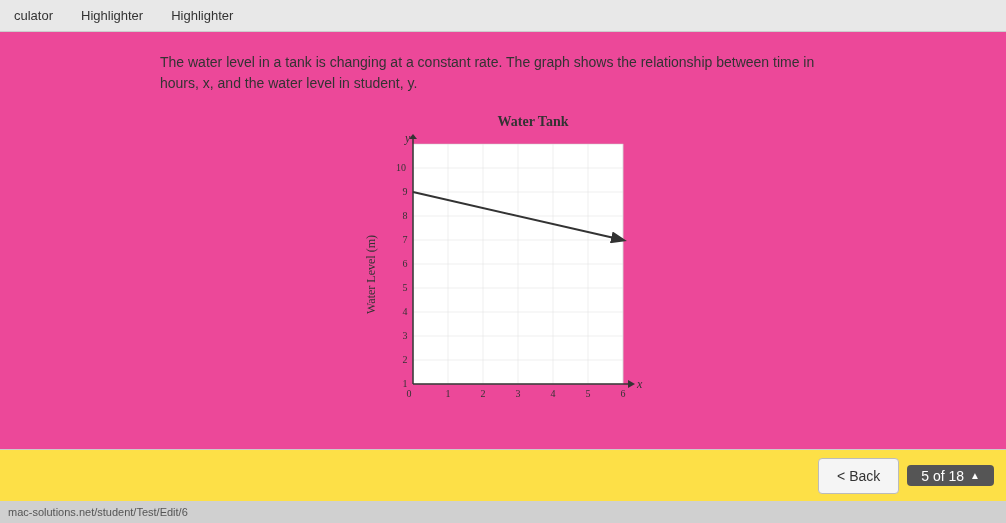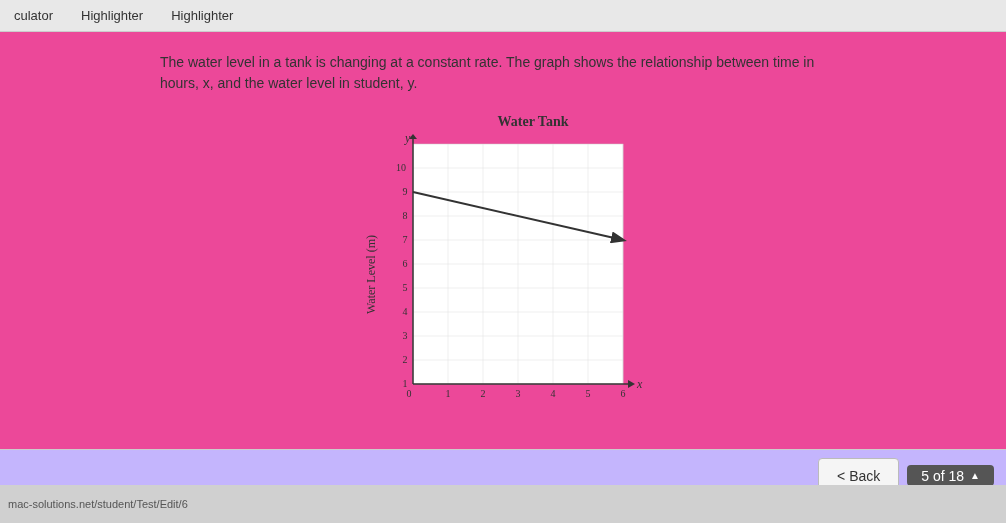--- a/index.html
+++ b/index.html
@@ -104,21 +104,21 @@
 
     .chart-area {
       position: relative;
     }
 
     .status-bar {
       position: absolute;
       bottom: 0;
       left: 0;
       right: 0;
-      height: 38px;
+      height: 22px;
       background: #d0d0d0;
       display: flex;
       align-items: center;
       padding: 0 8px;
       font-size: 11px;
       color: #555;
     }
 
     .nav-btn {
       height: 36px;
@@ -244,21 +244,21 @@
             <marker id="arrowhead" markerWidth="8" markerHeight="6" refX="6" refY="3" orient="auto">
               <polygon points="0 0, 8 3, 0 6" fill="#333"></polygon>
             </marker>
           </defs>
         </svg>
       </div>
     </div>
   </div>
 </div>
 
-<div style="position:absolute;bottom:22px;left:0;right:0;height:52px;background:#c4b5fd;border-top:1px solid #ccc;display:flex;align-items:center;justify-content:flex-end;padding:0 12px;gap:8px;">
+<div style="position:absolute;bottom:22px;left:0;right:0;height:52px;background:#fde047;border-top:1px solid #ccc;display:flex;align-items:center;justify-content:flex-end;padding:0 12px;gap:8px;">
 
   <button class="nav-btn back-btn">&lt; Back</button>
 
   <div class="counter-display">
     <span>5 of 18</span>
     <span style="font-size:10px;">▲</span>
   </div>
 
 
 </div>

